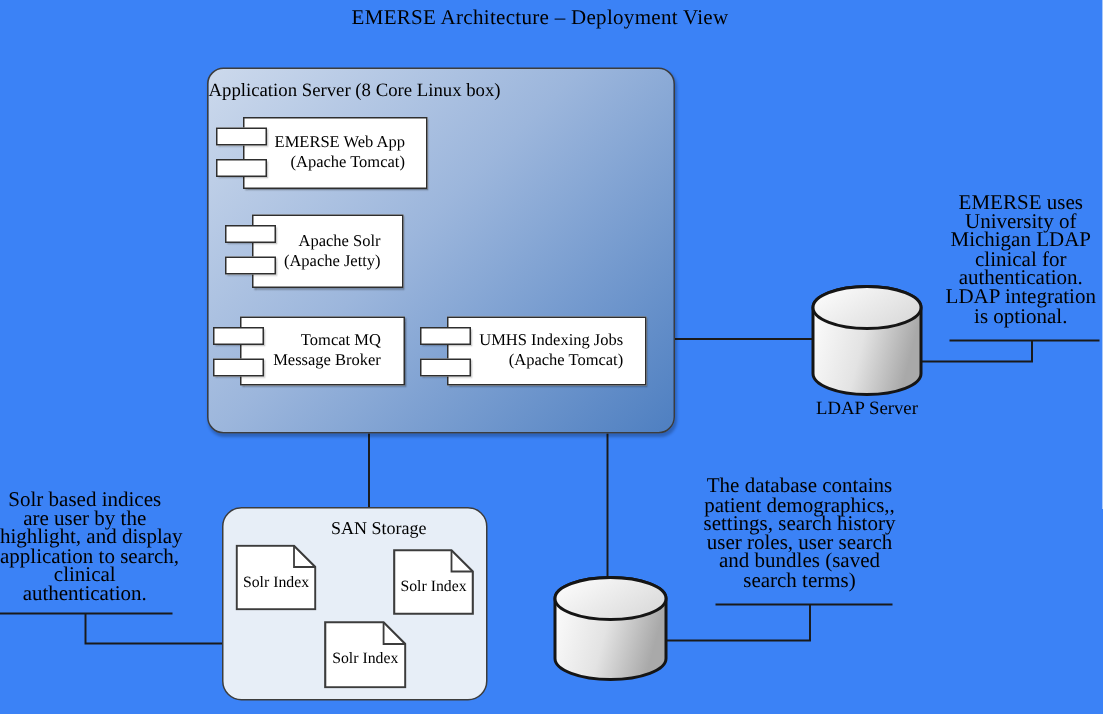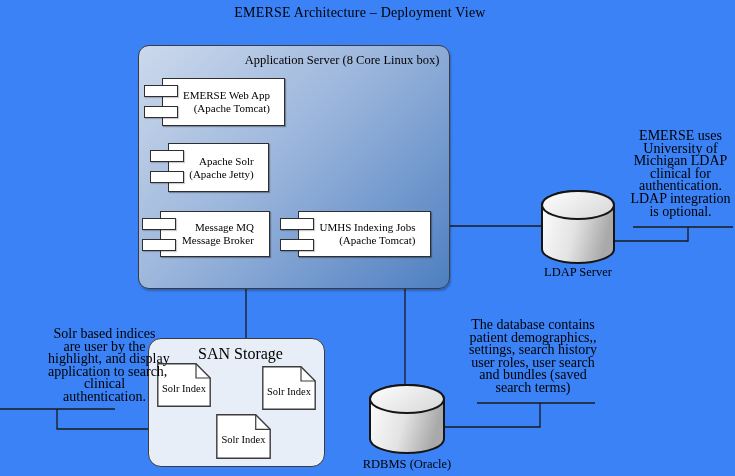--- a/index.html
+++ b/index.html
@@ -14,21 +14,21 @@
   
   svg.wires{position:absolute;left:0;top:0;width:735px;height:476px;}
   
   .appbox{
     position:absolute;left:138px;top:45px;width:312px;height:244px;
     border:1.5px solid #3c3c3c;border-radius:11px;box-sizing:border-box;
     background:linear-gradient(135deg,#ccd9ec 0%,#9cb6dc 45%,#4e7fc1 100%);
     box-shadow:1px 2px 2px rgba(0,0,0,0.25);
   }
   .appbox-title{
-    position:absolute;top:7px;left:0;width:100%;text-align:center;font-size:12.5px;margin-left:48px;
+    position:absolute;top:7px;left:0;width:100%;font-size:12.5px;
   }
   
   .comp{
     position:absolute;background:#fff;border:1.5px solid #2e2e2e;box-sizing:border-box;
     display:flex;align-items:center;justify-content:center;
     box-shadow:1px 1px 1px rgba(0,0,0,0.3);
   }
   .comp .comp-label{text-align:right;font-size:11px;line-height:13px;padding-left:6px;}
   .port{
     position:absolute;left:-19px;width:34px;height:12px;background:#fff;
@@ -39,42 +39,42 @@
   .comp.c1{left:162px;top:78px;width:123px;height:48px;}
   .comp.c2{left:168px;top:143px;width:101px;height:49px;}
   .comp.c3{left:160px;top:211px;width:110px;height:46px;}
   .comp.c4{left:298px;top:211px;width:133px;height:46px;}
   
   .sanbox{
     position:absolute;left:148px;top:338px;width:177px;height:129px;
     border:1.2px solid #3c3c3c;border-radius:13px;box-sizing:border-box;
     background:#e7eef7;
   }
-  .sanbox-title{position:absolute;top:6px;left:4px;width:100%;text-align:center;font-size:16px;}
+  .sanbox-title{position:absolute;top:6px;left:16px;width:100%;text-align:center;font-size:12px;}
   
   .doc{position:absolute;}
   .doc svg{position:absolute;left:0;top:0;width:100%;height:100%;}
   .doc .doc-label{
     position:absolute;left:0;top:0;width:100%;height:100%;
     display:flex;align-items:center;justify-content:center;
     font-size:10.5px;padding-top:6px;box-sizing:border-box;
   }
   .doc.d1{left:157px;top:363px;width:54px;height:44px;}
   .doc.d2{left:262px;top:366px;width:54px;height:44px;}
   .doc.d3{left:216px;top:414px;width:55px;height:45px;}
   
   .cyl-label{position:absolute;text-align:center;font-size:12.5px;}
   .cyl-label.ldap{left:518px;top:265px;width:120px;}
   .cyl-label.rdbms{left:347px;top:457px;width:120px;}
   
   .note{position:absolute;font-size:14px;line-height:12.6px;text-align:center;}
   .note div{white-space:nowrap;}
   .note.ldap-note{left:628px;top:130px;width:105px;}
   .note.db-note{left:468px;top:319px;width:130px;}
-  .note.solr-note{left:0px;top:328px;width:113px;padding-left:48px;}
+  .note.solr-note{left:0px;top:328px;width:113px;}
 </style>
 </head>
 <body>
 
 <div class="canvas">
 
   <div class="diagram-title">EMERSE Architecture – Deployment View</div>
 
   <svg class="wires" xmlns="http://www.w3.org/2000/svg">
     <defs>
@@ -137,21 +137,21 @@
     <div class="comp-label">
       <div>Apache Solr</div>
       <div>(Apache Jetty)</div>
     </div>
   </div>
 
   <div class="comp c3">
     <span class="port p1"></span>
     <span class="port p2"></span>
     <div class="comp-label">
-      <div>Message MQ</div>
+      <div>Tomcat MQ</div>
       <div>Message Broker</div>
     </div>
   </div>
 
   <div class="comp c4">
     <span class="port p1"></span>
     <span class="port p2"></span>
     <div class="comp-label">
       <div>UMHS Indexing Jobs</div>
       <div>(Apache Tomcat)</div>
@@ -180,21 +180,20 @@
 
   <div class="doc d3">
     <svg viewBox="0 0 54 44" preserveAspectRatio="none">
       <path d="M0.8,0.8 H39 L53.2,15 V43.2 H0.8 Z" fill="#ffffff" stroke="#3c3c3c" stroke-width="1.4"></path>
       <path d="M39,0.8 V15 H53.2" fill="none" stroke="#3c3c3c" stroke-width="1.2"></path>
     </svg>
     <span class="doc-label">Solr Index</span>
   </div>
 
   <div class="cyl-label ldap">LDAP Server</div>
-  <div class="cyl-label rdbms">RDBMS (Oracle)</div>
 
   <div class="note ldap-note">
       <div>EMERSE uses</div>
       <div>University of</div>
       <div>Michigan LDAP</div>
       <div>clinical for</div>
       <div>authentication.</div>
       <div>LDAP integration</div>
       <div>is optional.</div>
     </div>

